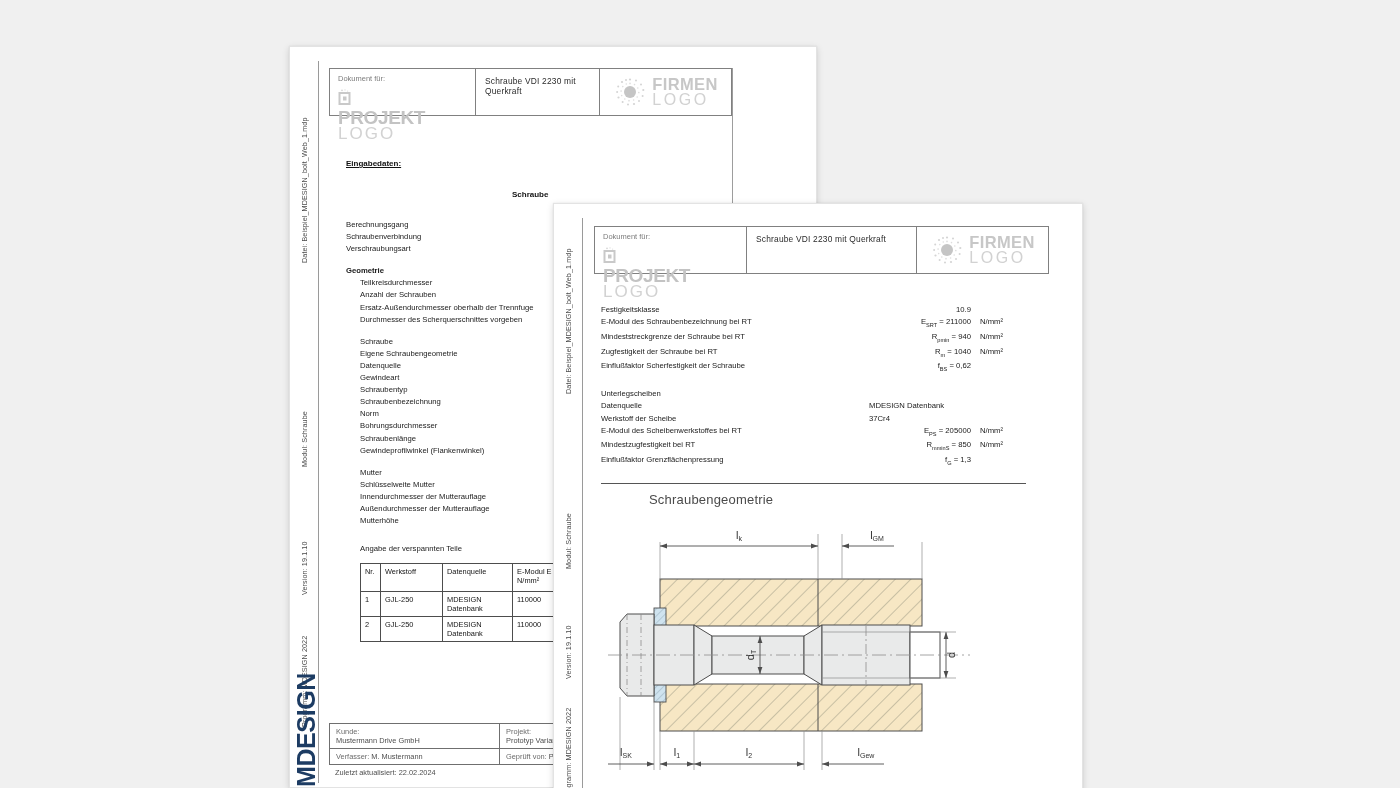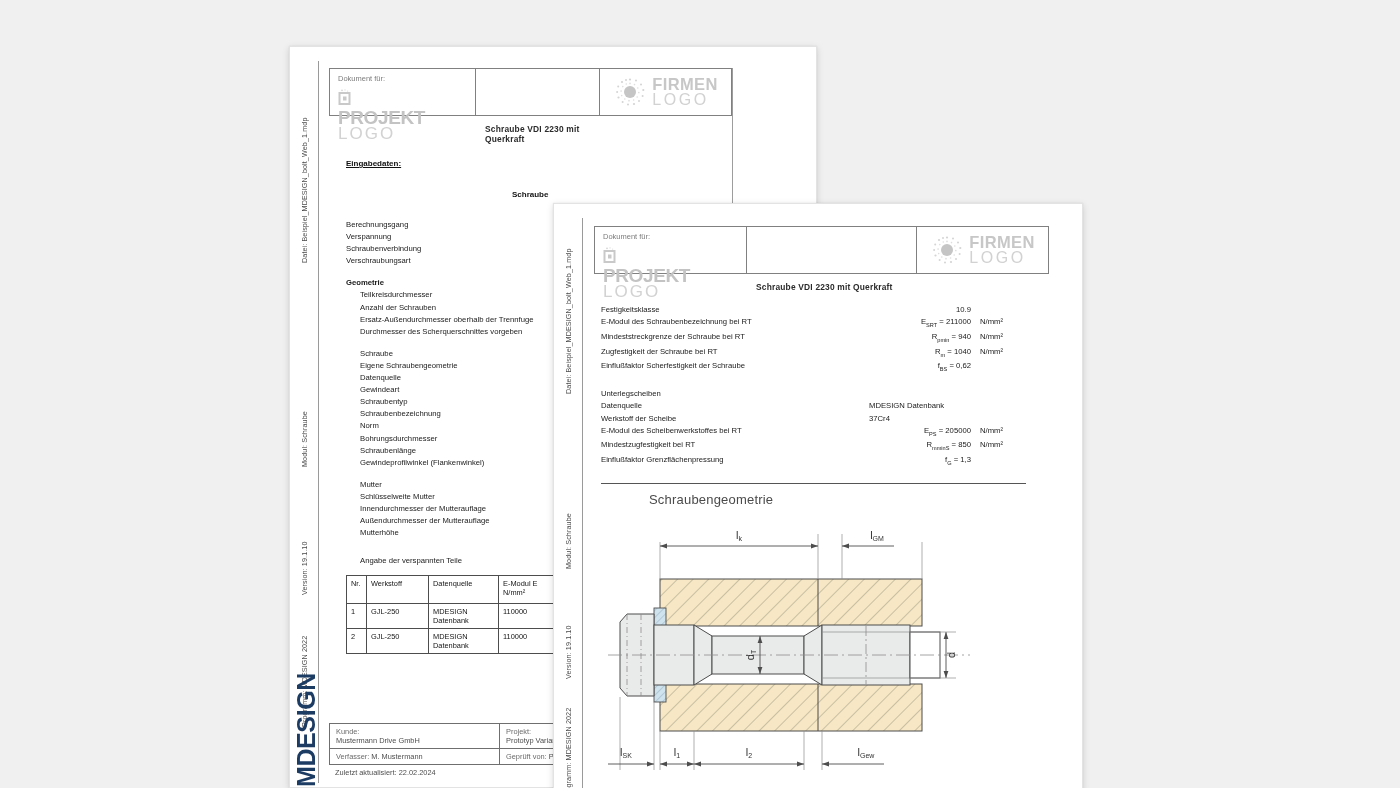--- a/index.html
+++ b/index.html
@@ -59,21 +59,21 @@
     height: 48px;
     background: #fff;
   }
   .hcell { border-right: 1px solid #808080; position: relative; }
   .hcell:last-child { border-right: none; }
   .hc-doc { width: 146px; padding: 5px 0 0 8px; }
   .hc-title { flex: 1; padding: 7px 0 0 9px; }
   .hc-logo { width: 131px; display:flex; align-items:center; justify-content:center; }
 
   .doc-for { font-size: 7.5px; color: #7d7d7d; margin-bottom: 1px; }
-  .doc-title { font-size: 8.4px; font-weight: bold; color: #2b2b2b; letter-spacing: .2px; margin-top: 48px; }
+  .doc-title { font-size: 8.4px; font-weight: normal; color: #2b2b2b; letter-spacing: .2px; }
 
   
   .projekt-logo { display:flex; align-items:flex-start; gap:3px; margin-top:2px;flex-direction:column;}
   .pl-icon { width: 14px; height: 16px; position: relative; flex: none; margin-top:4px;}
   .pl-words { line-height: 1; }
   .pl-top { font-size: 19px; font-weight: bold; color: #c3c3c3; letter-spacing: -0.4px;}
   .pl-bot { font-size: 17px; color: #d2d2d2; letter-spacing: 2px; margin-top:-2px;}
 
   
   .firmen-logo { display:flex; align-items:center; gap:5px; }
@@ -221,21 +221,20 @@
     <div style="position:absolute; left:442px; top:21px; width:1px; height:640px; background:#9d9d9d;"></div>
 
     <div class="body-area" style="left:56px; top:112px; width:380px;">
       <div class="sec-title">Eingabedaten:</div>
       <div style="height:22px"></div>
       <div class="center-head" style="padding-left:166px;">Schraube</div>
       <div style="height:20px"></div>
 
       <div>
         <div class="row">Berechnungsgang</div>
-        <div class="row">Verspannung</div>
         <div class="row">Schraubenverbindung</div>
         <div class="row">Verschraubungsart</div>
       </div>
 
       <div class="gap"></div>
       <div class="row bold">Geometrie</div>
       <div>
         <div class="row ind1">Teilkreisdurchmesser</div>
         <div class="row ind1">Anzahl der Schrauben</div>
         <div class="row ind1">Ersatz-Außendurchmesser oberhalb der Trennfuge</div>
@@ -262,21 +261,21 @@
         <div class="row ind1">Schlüsselweite Mutter</div>
         <div class="row ind1">Innendurchmesser der Mutterauflage</div>
         <div class="row ind1">Außendurchmesser der Mutterauflage</div>
         <div class="row ind1">Mutterhöhe</div>
       </div>
 
       <div style="height:16px"></div>
       <div class="row ind1"><span class="ul">Angabe der verspannten Teile</span></div>
       <div style="height:8px"></div>
 
-      <table class="parts" style="">
+      <table class="parts" style="margin-left:14px;">
         <tbody>
             <tr>
           <th class="c-nr">Nr.</th>
           <th class="c-wk">Werkstoff</th>
           <th class="c-dq">Datenquelle</th>
           <th class="c-em">
             <span>E-Modul E</span><br>
             <span>N/mm²</span>
           </th>
         </tr>

